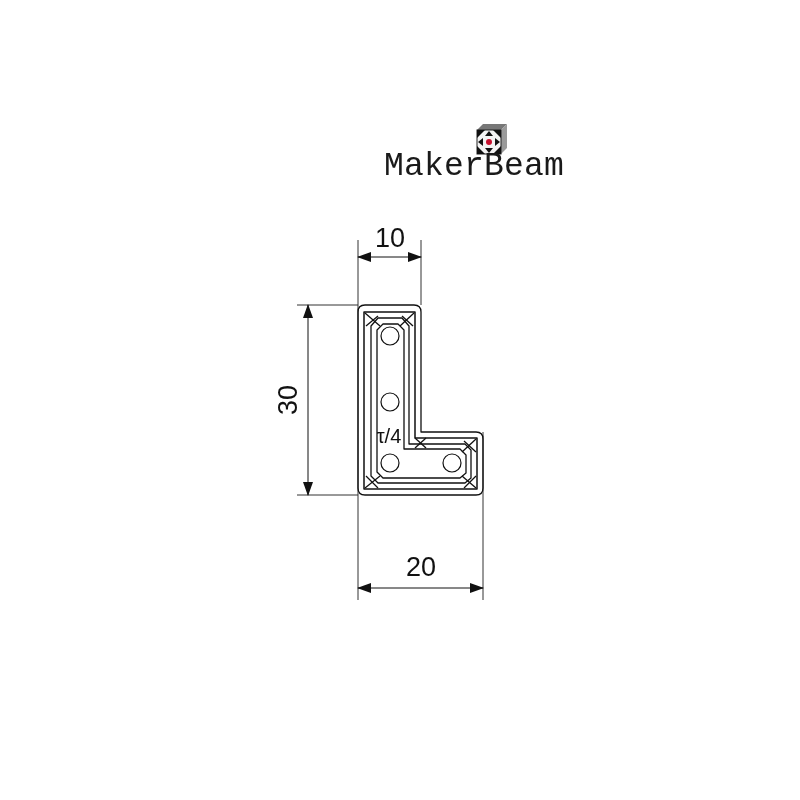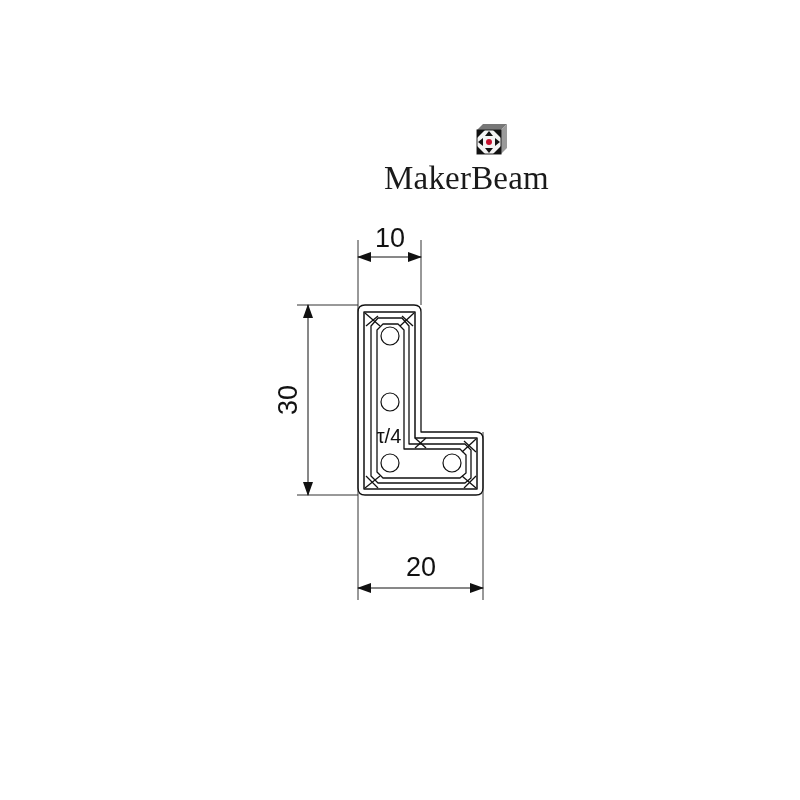--- a/index.html
+++ b/index.html
@@ -1,17 +1,17 @@
 <!DOCTYPE html>
 <html><head>
 <meta charset="utf-8">
 <style>
   html, body { margin: 0; padding: 0; background: #ffffff; }
   body { width: 800px; height: 800px; position: relative; overflow: hidden; font-family: "DejaVu Sans", "Liberation Sans", sans-serif; }
-  .brand { position: absolute; left: 384px; top: 160px; font-size: 33px; color: #1a1a1a; letter-spacing: 0.2px; font-family: Liberation Serif, serif; }
+  .brand { position: absolute; left: 384px; top: 148px; font-size: 33px; color: #1a1a1a; letter-spacing: 0.2px; font-family: Liberation Mono, monospace; }
   .logo { position: absolute; left: 471px; top: 124px; width: 36px; height: 36px; }
   svg.drawing { position: absolute; left: 0; top: 0; }
   .dimtext { font-family: "Liberation Sans", sans-serif; font-size: 27px; fill: #111; }
   .label-small { font-family: "Liberation Sans", sans-serif; font-size: 20px; fill: #111; }
 </style>
 </head>
 <body>
 
 <svg class="logo" viewBox="0 0 36 36" width="36" height="36">
   <polygon points="6,6 12,0 36,0 30,6" fill="#777"></polygon>

